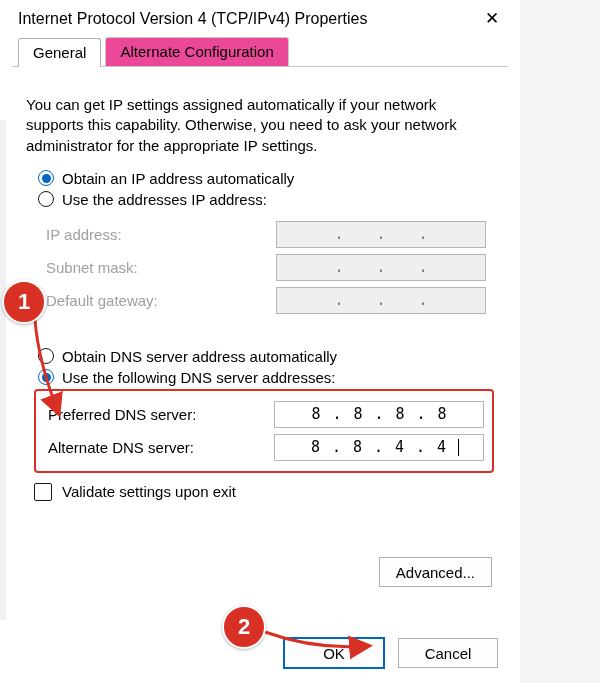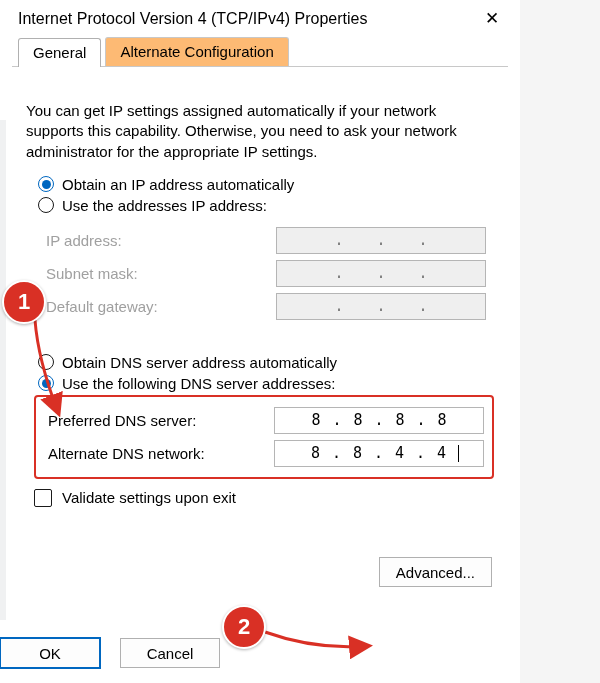--- a/index.html
+++ b/index.html
@@ -32,30 +32,30 @@
     font-size: 17px;
     width: 28px;
     text-align: center;
     cursor: pointer;
     color: #000;
   }
   .tabs-row {
     display: flex;
     align-items: flex-end;
     border-bottom: 1px solid #c8c8c8;
-    margin: 2px 12px 18px 12px;
+    margin: 2px 12px 12px 12px;
     padding-left: 6px;
   }
   .tab {
     padding: 5px 14px 6px;
     border: 1px solid #c8c8c8;
     border-bottom: none;
     border-radius: 3px 3px 0 0;
     margin-right: 4px;
-    background: #fdba74;
+    background: #ec4899;
     cursor: pointer;
     font-size: 15px;
     position: relative;
   }
   .tab.active {
     background: #fff;
     border-color: #b0b0b0;
     top: 1px;
   }
   .content {
@@ -159,23 +159,23 @@
   }
   .btn.focus {
     border: 1px solid #0067c0;
     outline: 1px solid #0067c0;
   }
   .button-bar {
     position: absolute;
     left: 0; right: 0; bottom: 0;
     height: 60px;
     display: flex;
-    justify-content: flex-start;
-    align-items: center;
-    gap: 20px;
+    justify-content: flex-end;
+    align-items: center;
+    gap: 14px;
     padding-right: 22px;
     border-top: none;
   }
   
   .badge {
     position: absolute;
     width: 40px; height: 40px;
     background: #d93025;
     border: 2px solid #fff;
     border-radius: 50%;
@@ -294,21 +294,21 @@
           <span class="oct">8</span>
             <span class="dot">.</span>
           <span class="oct">8</span>
             <span class="dot">.</span>
           <span class="oct">8</span>
             <span class="dot">.</span>
           <span class="oct">8</span>
         </span>
       </div>
       <div class="field-row">
-        <span class="label">Alternate DNS network:</span>
+        <span class="label">Alternate DNS server:</span>
         <span class="ipbox">
           <span class="oct">8</span>
             <span class="dot">.</span>
           <span class="oct">8</span>
             <span class="dot">.</span>
           <span class="oct">4</span>
             <span class="dot">.</span>
           <span class="oct">4</span>
             <span class="cursor-line"></span>
         </span>

